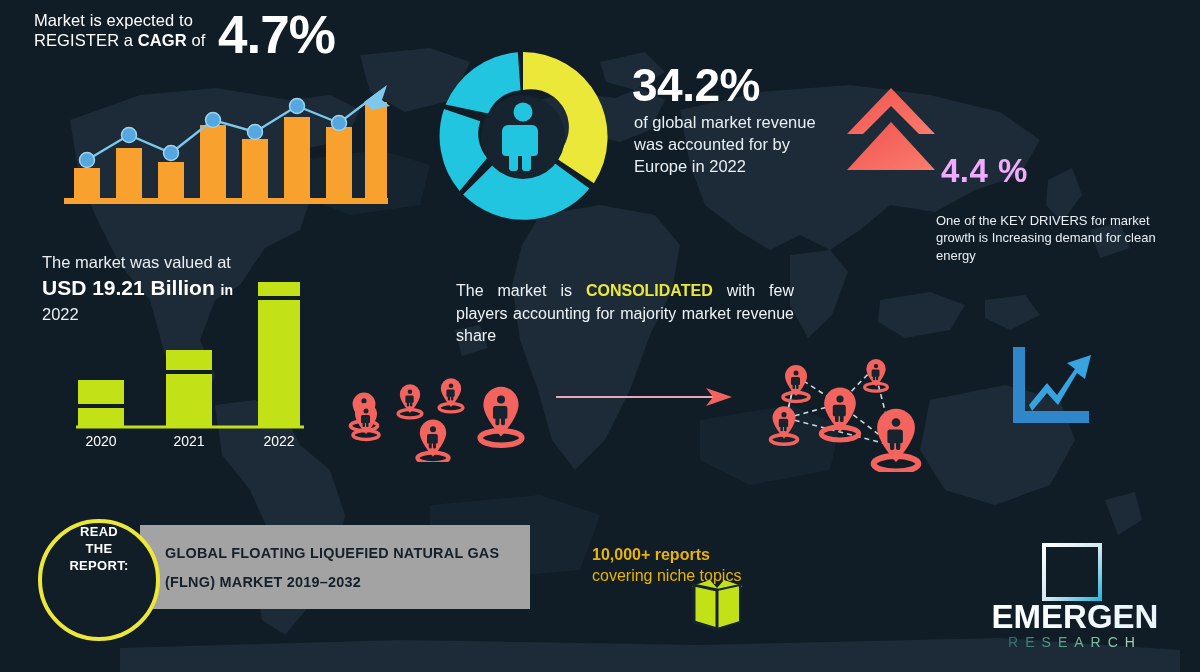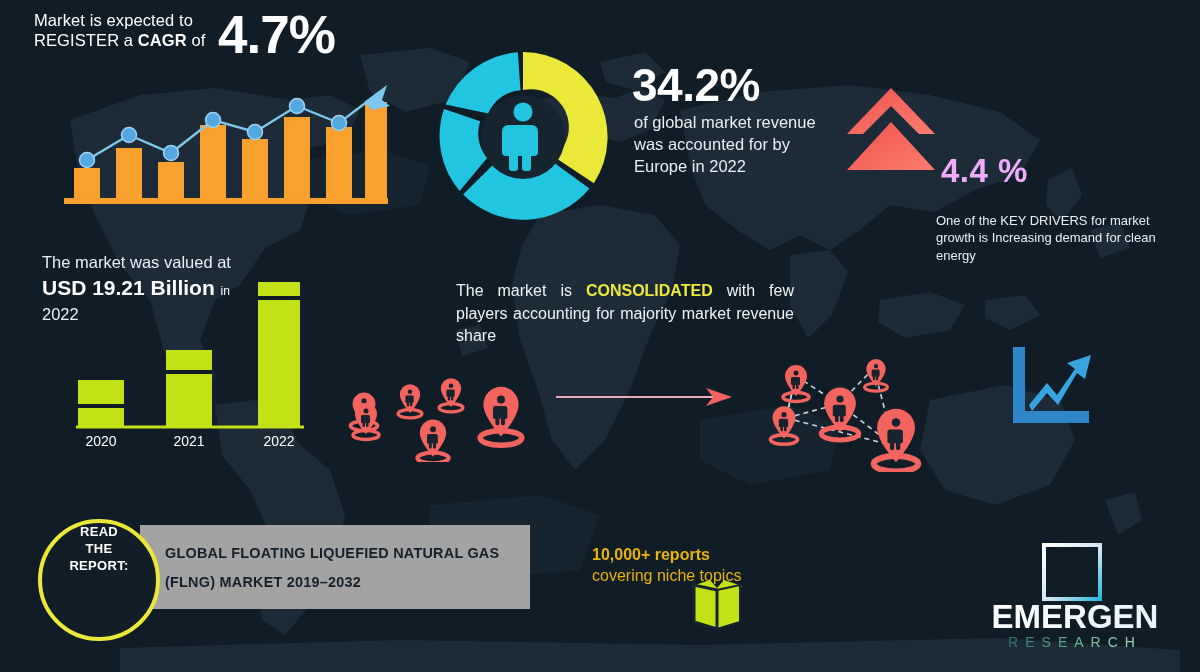--- a/index.html
+++ b/index.html
@@ -47,21 +47,21 @@
   #cap-txt { left: 941px; top: 63px; width: 252px; font-size: 16.5px; color:#e9eef2; line-height:1.33;}
   #cap-pct { left: 941px; top: 152px; font-size: 33px; font-weight: bold; color:#f0abfc; letter-spacing:.5px;}
 
   
   #drv-txt { left: 936px; top: 212px; width: 256px; font-size: 13px; color:#e9eef2; line-height:1.34;}
 
   
   #val-txt { left: 42px; top: 252px; width: 290px; }
   #val-txt .l1 { font-size: 16.5px; color:#e9eef2;}
   #val-txt .l2 { font-size: 21px; font-weight:bold; color:#ffffff; line-height:1.5;}
-  #val-txt .l2 .thin { font-weight: normal; font-size: 12px;}
+  #val-txt .l2 .thin { font-weight: bold; font-size: 14px;}
   #val-txt .l3 { font-size: 16.5px; color:#e9eef2;}
 
   
   #cons { left: 456px; top: 280px; width: 338px; font-size:16px; color:#eef3f6;
           line-height:1.42; text-align: justify; }
   #cons .hl { color:#ece83a; font-weight:bold; }
 
   
   #pins-left { left: 338px; top: 352px; width: 200px; height: 110px; }
   #pins-right { left: 744px; top: 346px; width: 205px; height: 126px; }

